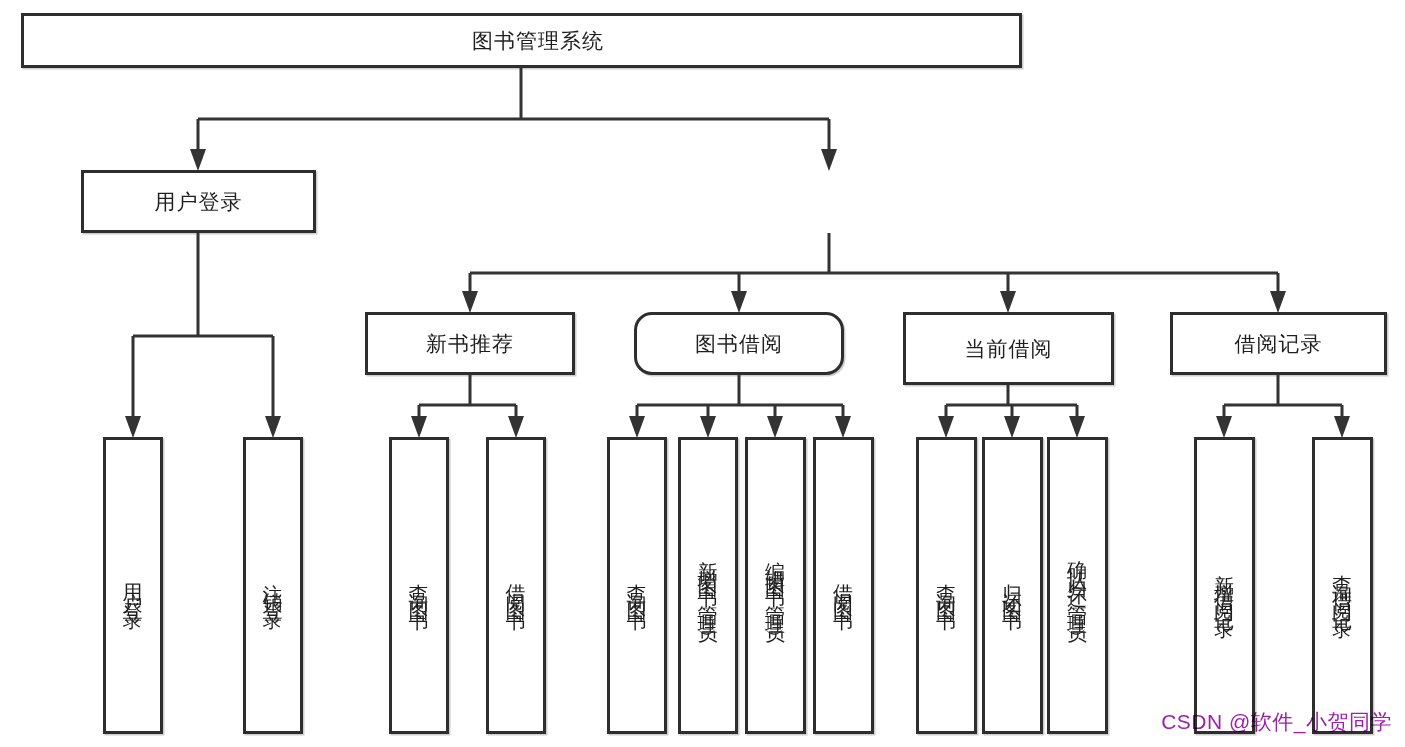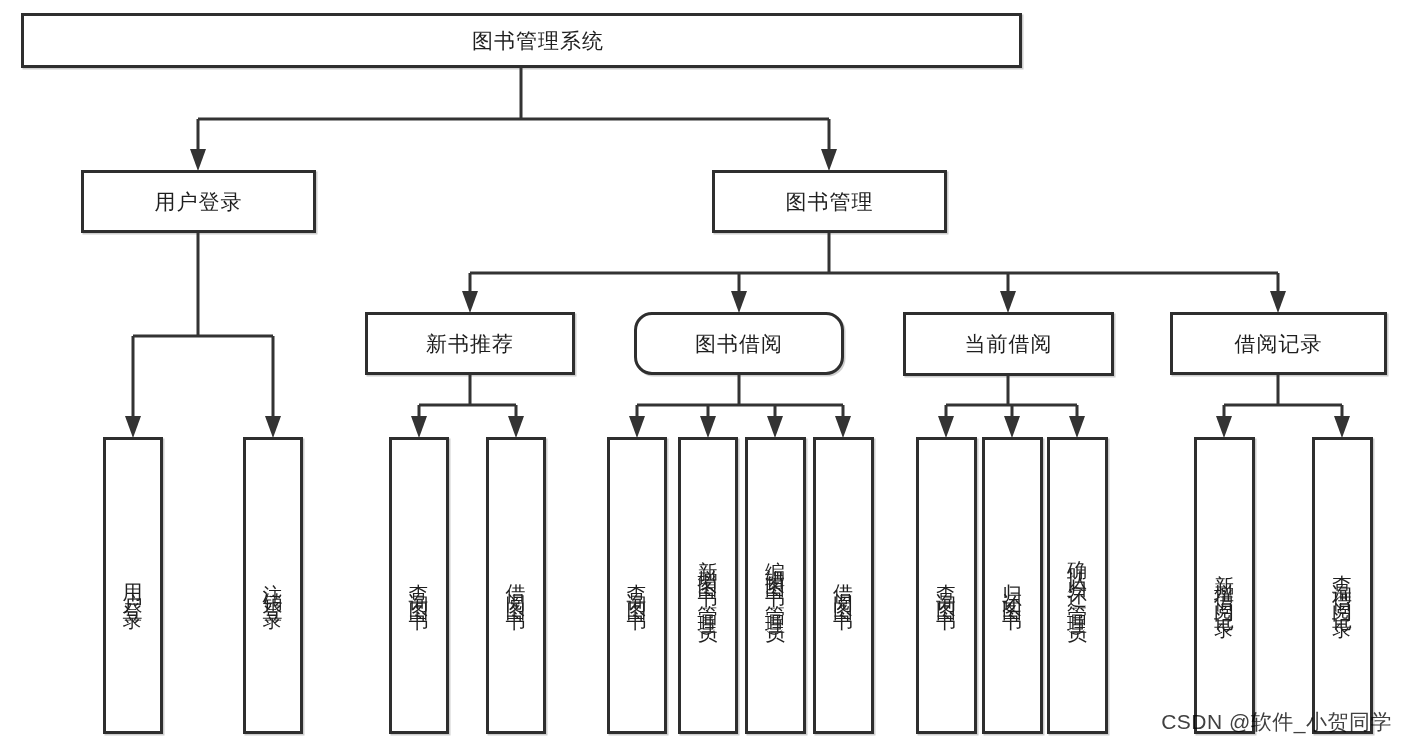--- a/index.html
+++ b/index.html
@@ -46,21 +46,21 @@
     color: #1f1f1f;
     letter-spacing: 9px;
     line-height: 1;
   }
   
   .n-root            { left: 21px;   top: 13px;  width: 1001px; height: 55px; padding-left: 33px; }
   .n-user-login      { left: 81px;   top: 170px; width: 235px;  height: 63px; }
   .n-book-mgmt       { left: 712px;  top: 170px; width: 235px;  height: 63px; }
   .n-new-book        { left: 365px;  top: 312px; width: 210px;  height: 63px; justify-content: center; }
   .n-book-borrow     { left: 634px;  top: 312px; width: 210px;  height: 63px; border-radius: 18px; }
-  .n-current-borrow  { left: 903px;  top: 312px; width: 211px;  height: 64px; }
+  .n-current-borrow  { left: 903px;  top: 312px; width: 211px;  height: 73px; }
   .n-borrow-records  { left: 1170px; top: 312px; width: 217px;  height: 63px; }
   
   .vbox { top: 437px; width: 60px; height: 297px; }
   .n-login           { left: 103px; }
   .n-logout          { left: 243px; }
   .n-nbr-query       { left: 389px; }
   .n-nbr-borrow      { left: 486px; }
   .n-bb-query        { left: 607px; }
   .n-bb-add          { left: 678px; }
   .n-bb-edit         { left: 745px; width: 61px; }
@@ -68,21 +68,21 @@
   .n-cb-query        { left: 916px; width: 61px; }
   .n-cb-return       { left: 982px; width: 61px; }
   .n-cb-confirm      { left: 1047px; width: 61px; }
   .n-br-add          { left: 1194px; width: 61px; }
   .n-br-query        { left: 1312px; width: 61px; }
   .watermark {
     position: absolute;
     right: 13px;
     top: 708px;
     font-size: 21px;
-    color: #404040;
+    color: #a21caf;
     letter-spacing: 0.5px;
     white-space: nowrap;
     z-index: 5;
     mix-blend-mode: multiply;
   }
 </style>
 </head>
 <body>
 
 <div class="canvas">
@@ -134,23 +134,20 @@
     </g>
   </svg>
 
   <div class="node hbox n-root">
     <span class="label">图书管理系统</span>
   </div>
 
   <div class="node hbox n-user-login">
     <span class="label">用户登录</span>
   </div>
-  <div class="node hbox n-book-mgmt">
-    <span class="label">图书管理</span>
-  </div>
 
   <div class="node hbox n-new-book">
     <span class="label">新书推荐</span>
   </div>
   <div class="node hbox n-book-borrow">
     <span class="label">图书借阅</span>
   </div>
   <div class="node hbox n-current-borrow">
     <span class="label">当前借阅</span>
   </div>

